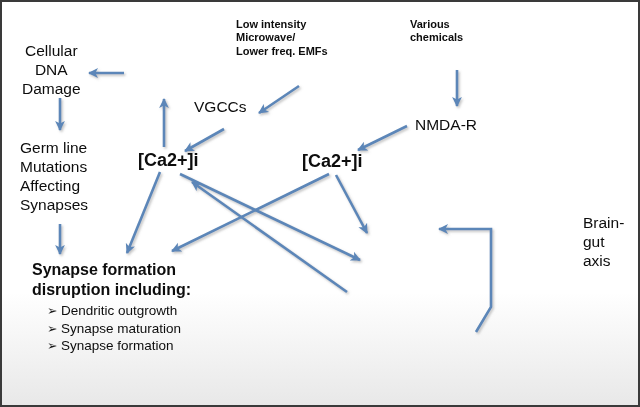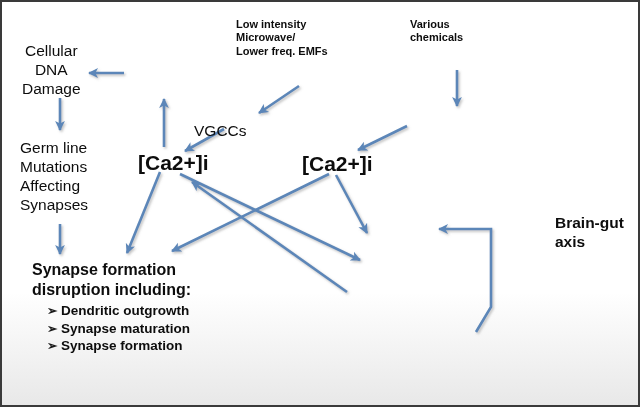--- a/index.html
+++ b/index.html
@@ -8,23 +8,23 @@
     position:relative;
     width:640px;height:407px;
     box-sizing:border-box;
     border:2px solid #3a3a3a;
     background:linear-gradient(to bottom,#ffffff 0%,#ffffff 72%,#f2f2f2 88%,#e8e8e8 100%);
     overflow:hidden;
   }
   #arrows{position:absolute;left:0;top:0;width:636px;height:403px;pointer-events:none;}
   .node{position:absolute;color:#0d0d0d;line-height:1.22;white-space:pre-line;}
   .reg{font-weight:400;font-size:15.5px;}
-  .bold{font-weight:bold;font-size:21px;}
+  .bold{font-weight:bold;font-size:18px;}
   .bold-hd{font-weight:bold;font-size:11px;}
-  .lst{position:absolute;font-weight:bold;font-size:13.5px;line-height:1.30;color:#0d0d0d;}
+  .lst{position:absolute;font-weight:normal;font-size:13.5px;line-height:1.30;color:#0d0d0d;}
   .lst .row{display:block;white-space:nowrap;}
   .bul{display:inline-block;width:14px;color:#1a1a1a;font-size:12.5px;}
 </style>
 </head>
 <body>
 
 <div id="frame">
 
   <svg id="arrows" viewBox="0 0 636 403">
     <defs>
@@ -58,34 +58,35 @@
 Damage</div>
 
 
   <div class="node bold-hd" style="left:234px;top:16px;">Low intensity
 Microwave/
 Lower freq. EMFs</div>
 
   <div class="node bold-hd" style="left:408px;top:16px;">Various
 chemicals</div>
 
-  <div class="node reg" style="left:192px;top:120px;">VGCCs</div>
+  <div class="node reg" style="left:192px;top:96px;">VGCCs</div>
 
+  <div class="node reg" style="left:413px;top:114px;">NMDA-R</div>
 
   <div class="node bold" style="left:136px;top:148px;">[Ca2+]i</div>
 
   <div class="node bold" style="left:300px;top:149px;">[Ca2+]i</div>
 
   <div class="node reg" style="left:18px;top:137px;">Germ line
 Mutations
 Affecting
 Synapses</div>
 
 
-  <div class="node reg" style="left:553px;top:212px;font-weight:bold;">Brain-gut
+  <div class="node reg" style="left:581px;top:212px;">Brain-gut
 axis</div>
 
   <div class="node bold" style="left:30px;top:258px;font-size:16px;">Synapse formation
 disruption including:</div>
 
   <div class="lst" style="left:45px;top:300px;">
     <span class="row"><span class="bul">➢</span><span>Dendritic outgrowth</span></span>
     <span class="row"><span class="bul">➢</span><span>Synapse maturation</span></span>
     <span class="row"><span class="bul">➢</span><span>Synapse formation</span></span>
   </div>

